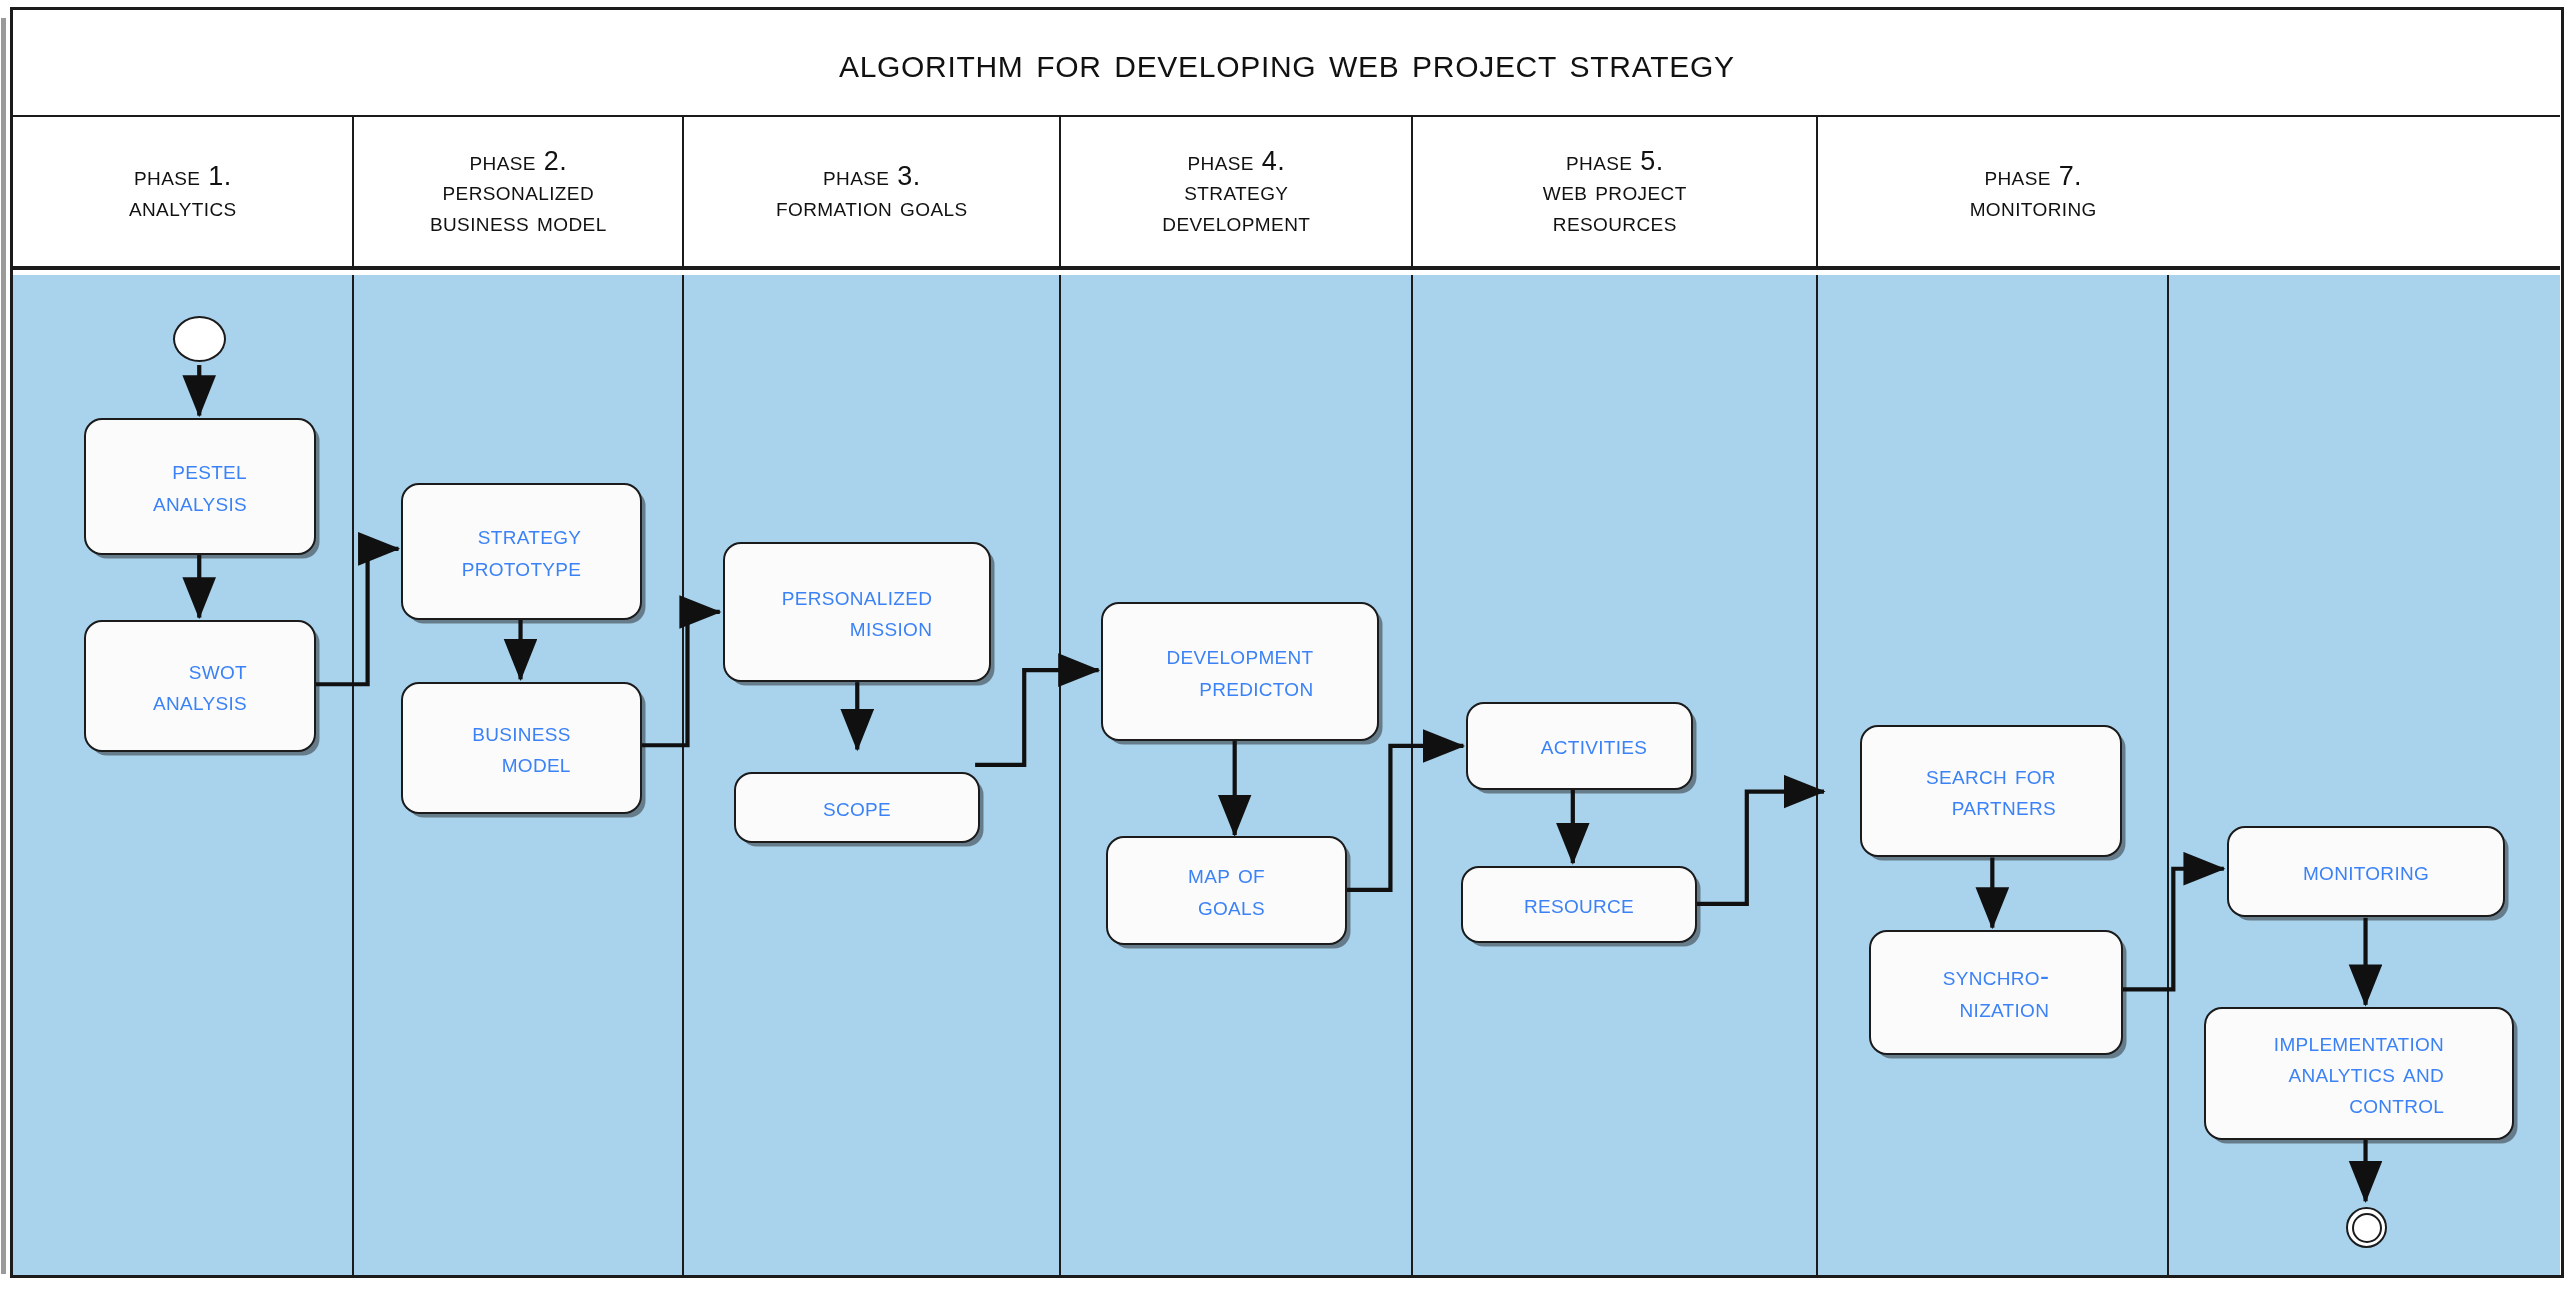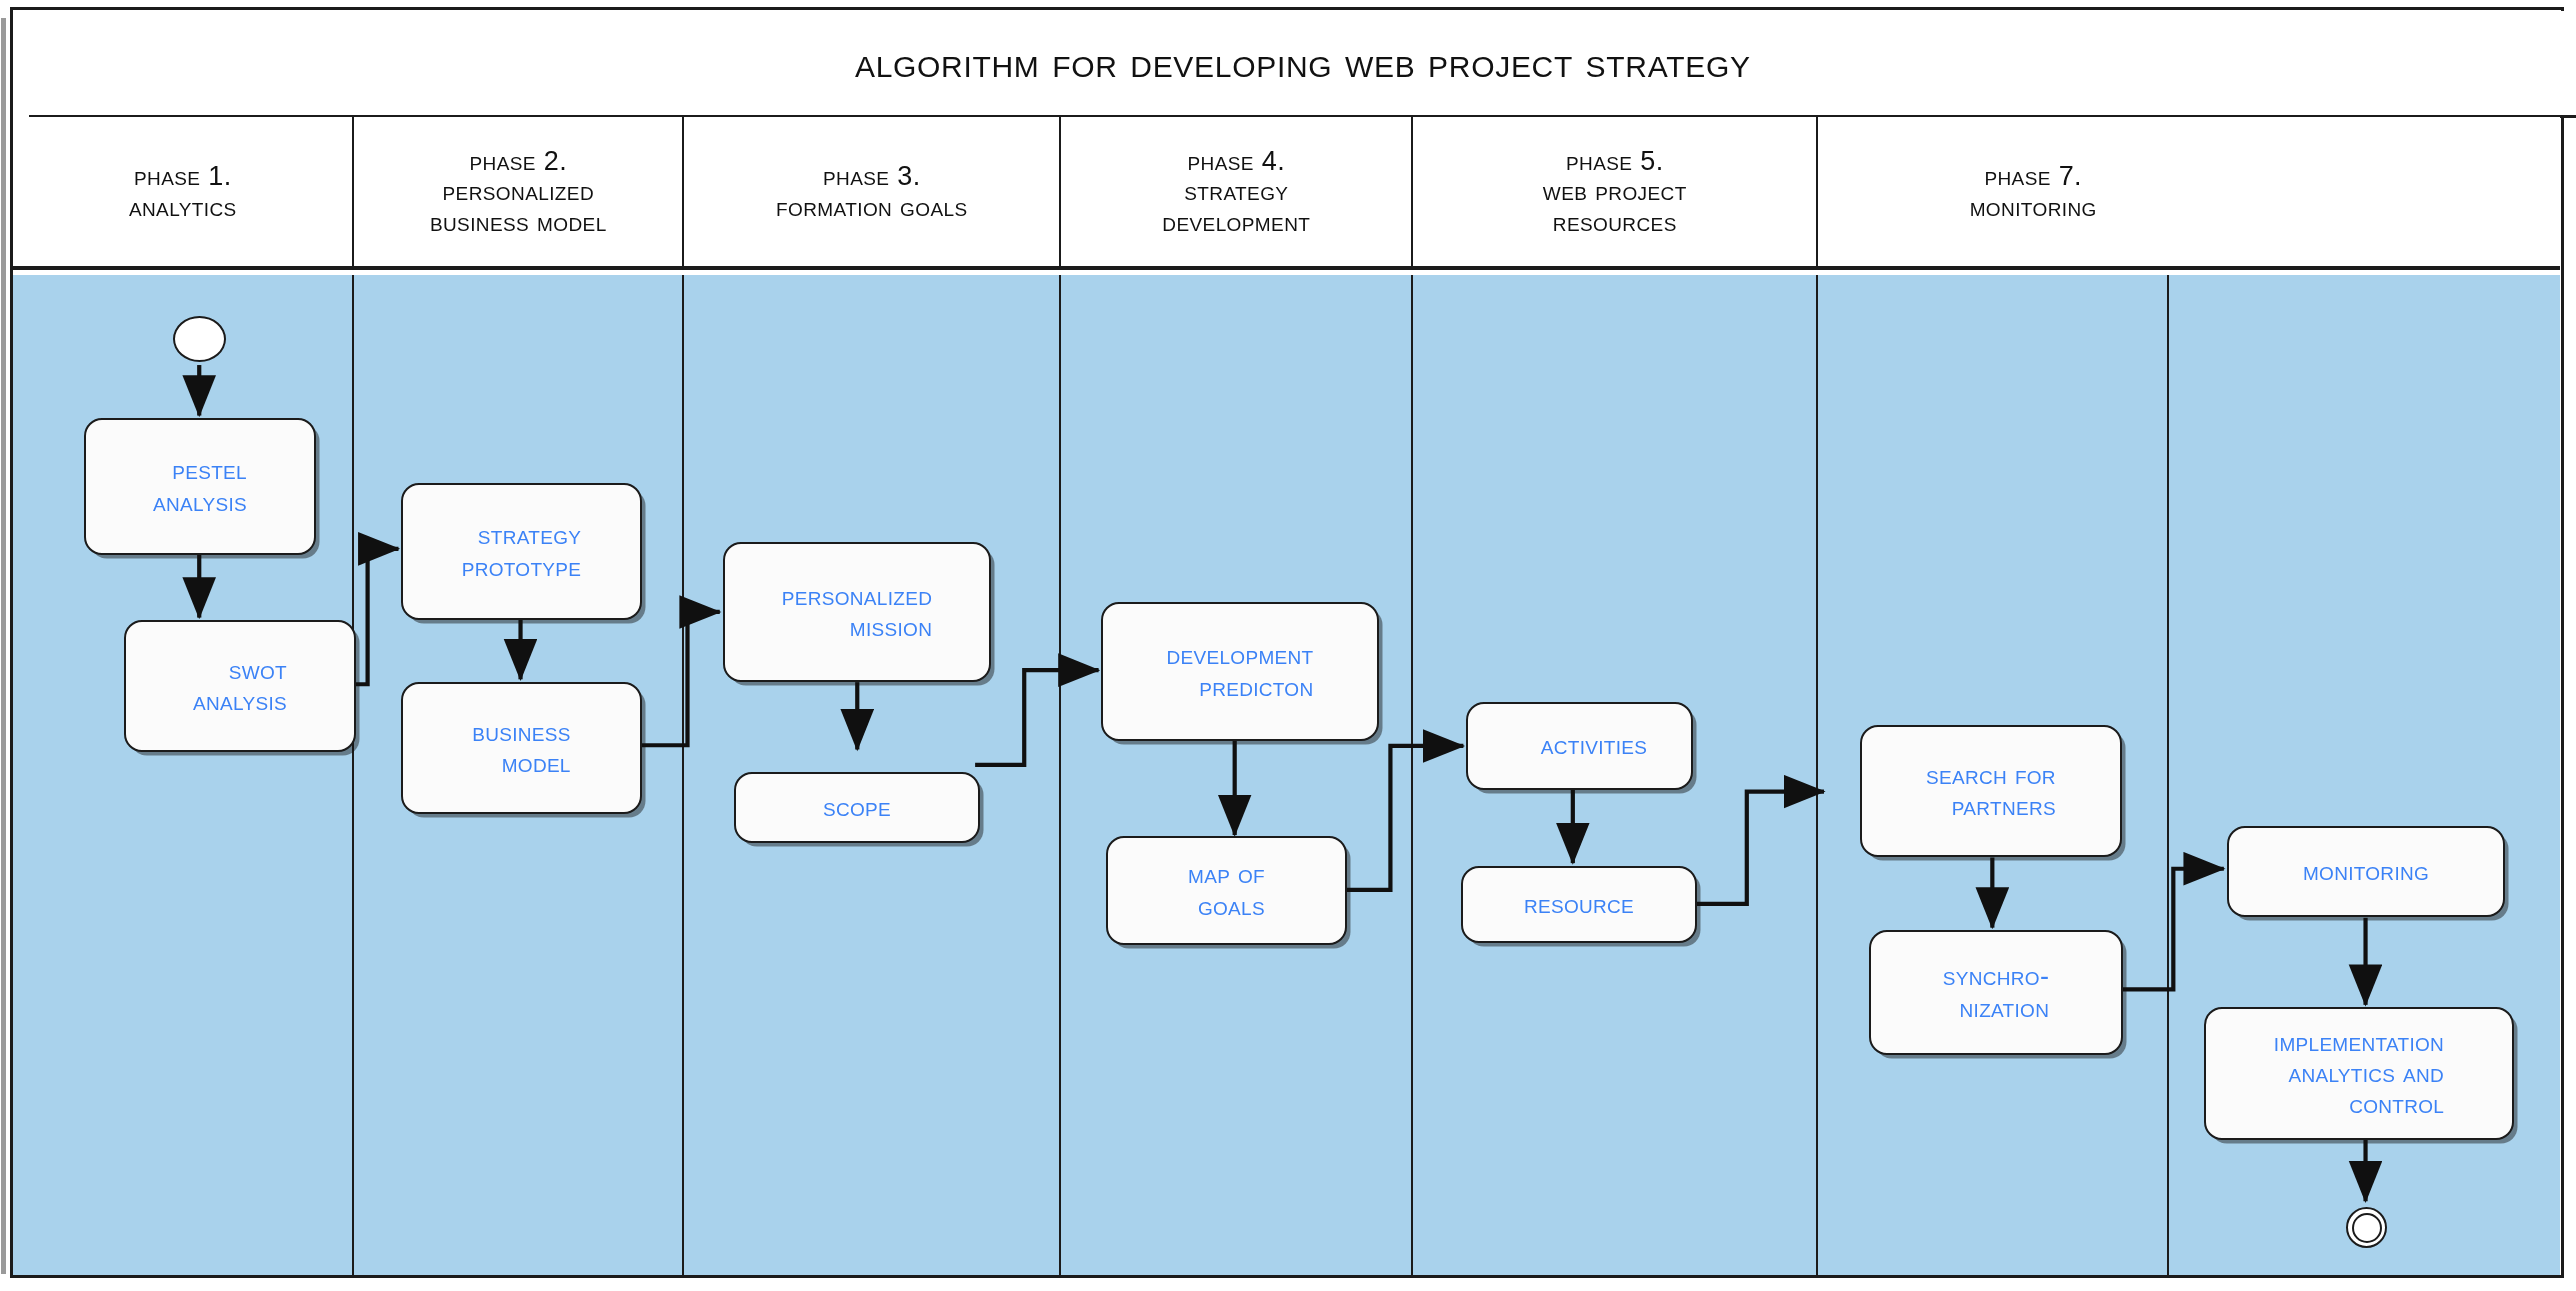--- a/index.html
+++ b/index.html
@@ -12,21 +12,21 @@
     position:absolute;left:9.8px;top:7px;width:2554px;height:1271px;
     border:3.5px solid #1b1b1b;background:#ffffff;box-sizing:border-box;
   }
   
   .gutter-line{position:absolute;left:1.4px;top:18px;width:4.2px;height:1256px;background:#9a9a9a;}
 
   
   .title-band{
     position:absolute;left:13.3px;top:10.5px;width:2547px;height:107px;
     background:#ffffff;border-bottom:3.5px solid #1b1b1b;box-sizing:border-box;
-    display:flex;align-items:center;justify-content:center;margin-left:16px;
+    display:flex;align-items:center;justify-content:center;
   }
   .title-text{
     font-size:43px;letter-spacing:0.7px;color:#111;white-space:nowrap;
     font-variant:small-caps;text-transform:lowercase;font-weight:400;
   }
   .title-text::first-letter{font-size:1em;}
 
   
   .header-row{
     position:absolute;left:13.3px;top:117px;width:2547px;height:153px;
@@ -178,21 +178,21 @@
       </g>
     </svg>
 
     <div class="start-node" style="left:173px;top:316px;width:53px;height:46px;"></div>
     <div class="end-node" style="left:2346px;top:1207px;width:41px;height:41px;"></div>
 
     <div class="node" style="left:84px;top:418px;width:232px;height:137px;">
       <span class="ntxt">PESTEL
 analysis</span>
     </div>
-    <div class="node" style="left:84px;top:620px;width:232px;height:132px;margin-left:40px;">
+    <div class="node" style="left:84px;top:620px;width:232px;height:132px;">
       <span class="ntxt">SWOT
 analysis</span>
     </div>
 
     <div class="node" style="left:401px;top:483px;width:241px;height:137px;">
       <span class="ntxt">Strategy
 prototype</span>
     </div>
     <div class="node" style="left:401px;top:682px;width:241px;height:132px;">
       <span class="ntxt">Business

